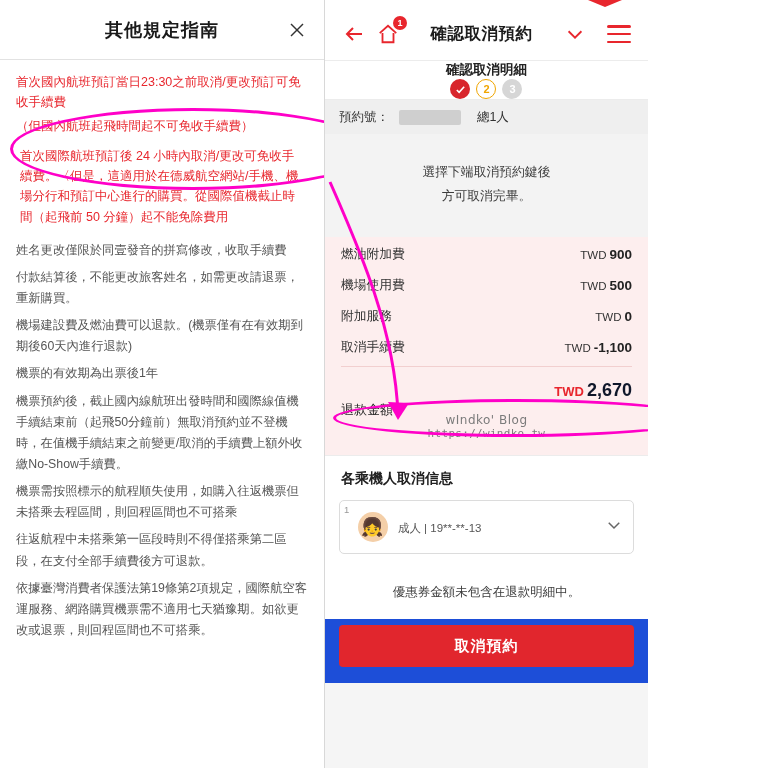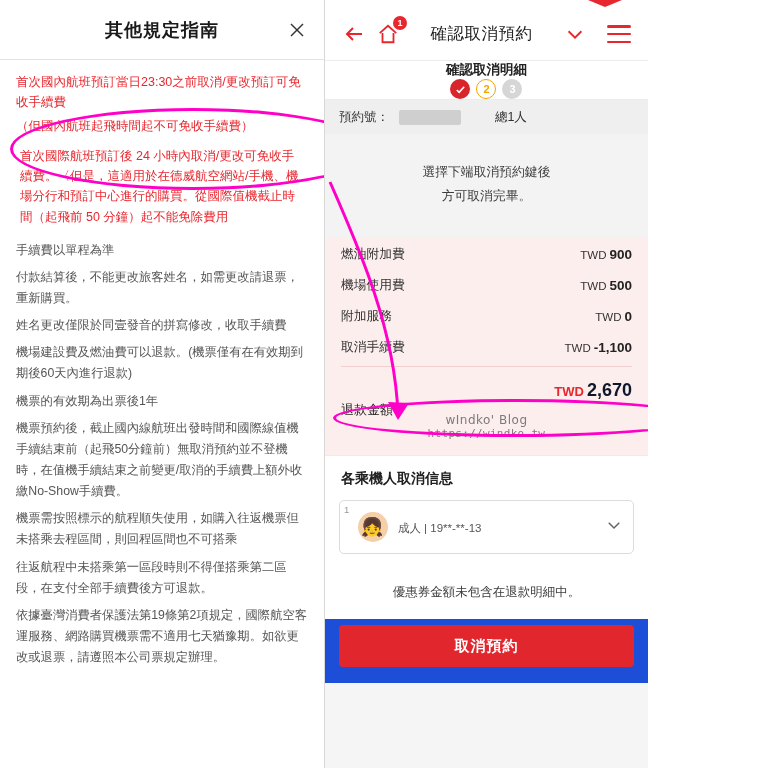--- a/index.html
+++ b/index.html
@@ -136,21 +136,21 @@
     border-radius: 50%;
     font-size: 9px;
     line-height: 14px;
     text-align: center;
     font-weight: bold;
   }
   .ah-title {
     flex: 1;
     text-align: center;
     font-size: 16.5px;
-    font-weight: normal;
+    font-weight: bold;
     color: #1b1b1b;
     letter-spacing: 0.5px;
   }
   .ah-right {
     display: flex;
     align-items: center;
     gap: 10px;
   }
   .chev svg { width: 22px; height: 22px; }
   .hamburger {
@@ -199,21 +199,21 @@
     padding: 0 14px;
     gap: 10px;
     font-size: 12.5px;
     color: #333;
   }
   .resv-mask {
     width: 62px; height: 15px;
     background: #cfcfcf;
     border-radius: 2px;
   }
-  .resv-total { margin-left: 24px; color: #333; }
+  .resv-total { margin-left: 6px; color: #333; }
 
   .notice-block {
     background: #f3f3f3;
     padding: 26px 14px 30px;
     text-align: center;
   }
   .notice-block p {
     margin: 0;
     font-size: 12.8px;
     color: #3c3c3c;
@@ -371,29 +371,28 @@
         </svg>
       </div>
     </div>
 
     <div class="left-body">
       <p class="red-note">首次國內航班預訂當日23:30之前取消/更改預訂可免收手續費</p>
       <p class="red-note indent">（但國內航班起飛時間起不可免收手續費）</p>
 
       <p class="hl-block">首次國際航班預訂後 24 小時內取消/更改可免收手續費。〈但是，這適用於在德威航空網站/手機、機場分行和預訂中心進行的購買。從國際值機截止時間（起飛前 50 分鐘）起不能免除費用</p>
 
-      <p class="gray-note">手續費以單程為準</p>
+      <p class="gray-note">姓名更改僅限於同壹發音的拼寫修改，收取手續費</p>
       <p class="gray-note">付款結算後，不能更改旅客姓名，如需更改請退票，重新購買。</p>
-      <p class="gray-note">姓名更改僅限於同壹發音的拼寫修改，收取手續費</p>
       <p class="gray-note">機場建設費及燃油費可以退款。(機票僅有在有效期到期後60天內進行退款)</p>
       <p class="gray-note">機票的有效期為出票後1年</p>
       <p class="gray-note">機票預約後，截止國內線航班出發時間和國際線值機手續結束前（起飛50分鐘前）無取消預約並不登機時，在值機手續結束之前變更/取消的手續費上額外收繳No-Show手續費。</p>
       <p class="gray-note">機票需按照標示的航程順失使用，如購入往返機票但未搭乘去程區間，則回程區間也不可搭乘</p>
       <p class="gray-note">往返航程中未搭乘第一區段時則不得僅搭乘第二區段，在支付全部手續費後方可退款。</p>
-      <p class="gray-note">依據臺灣消費者保護法第19條第2項規定，國際航空客運服務、網路購買機票需不適用七天猶豫期。如欲更改或退票，請遵照本公司票規定辦理。</p>
+      <p class="gray-note">依據臺灣消費者保護法第19條第2項規定，國際航空客運服務、網路購買機票需不適用七天猶豫期。如欲更改或退票，則回程區間也不可搭乘。</p>
     </div>
 
     <div class="ellipse-left"></div>
   </div>
 
   <div class="right-panel">
 
     <div class="app-top-bar">
       <div class="notch"></div>
     </div>

